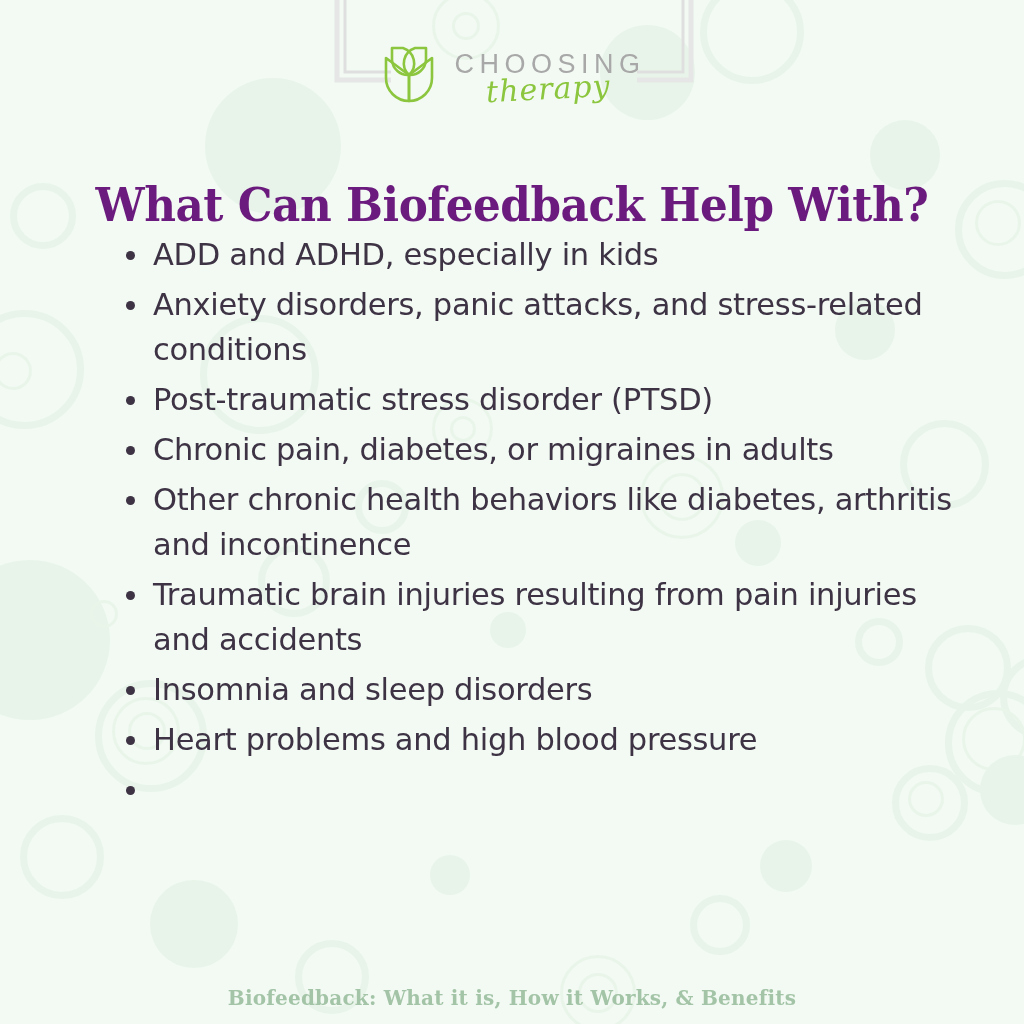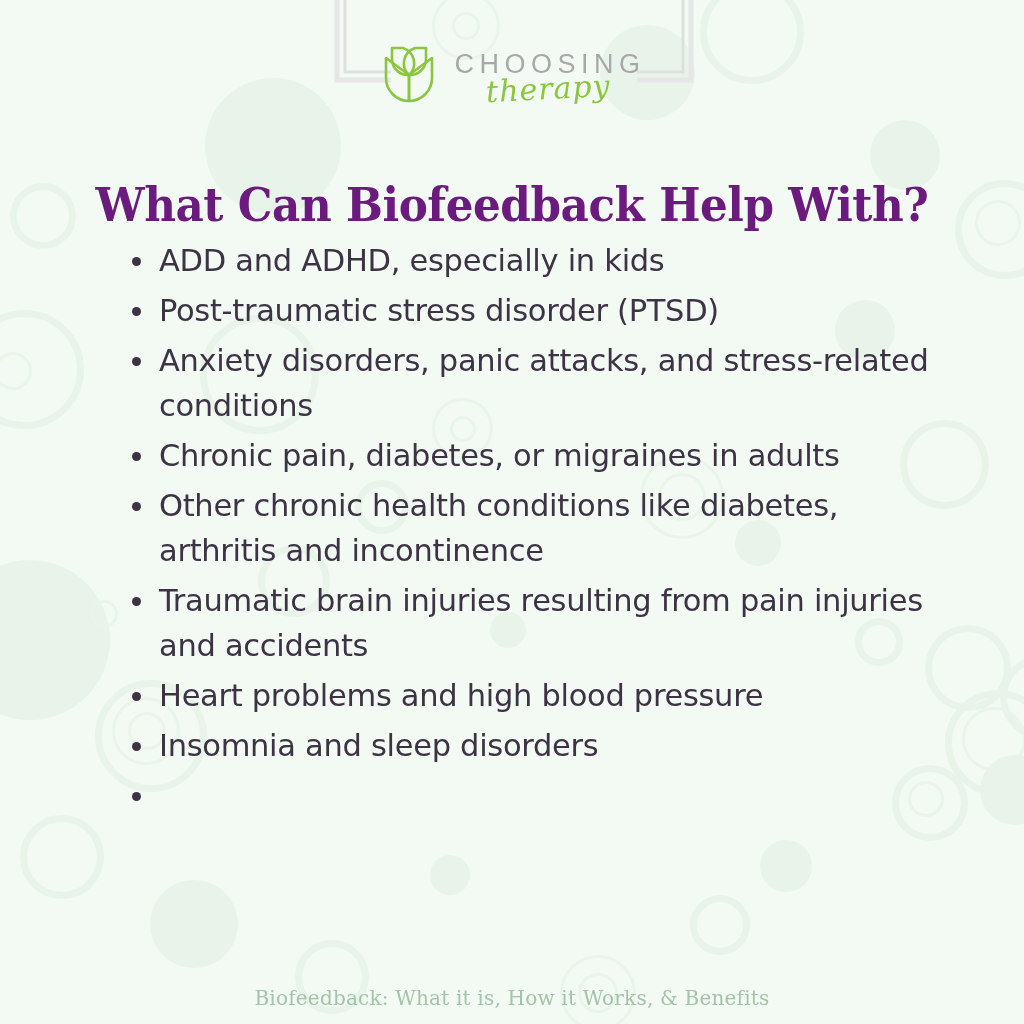--- a/index.html
+++ b/index.html
@@ -99,21 +99,21 @@
     transform: scaleX(0.93);
   }
 
   
   #list {
     position: absolute;
     top: 232px;
     left: 122px;
     width: 830px;
     z-index: 3;
-    margin: 6px;
+    margin: 0;
     padding: 0;
     list-style: none;
   }
   .item {
     position: relative;
     padding-left: 31px;
     margin-bottom: 5px;
     font-family: "DejaVu Sans", sans-serif;
     font-size: 30.5px;
     line-height: 45px;
@@ -135,20 +135,21 @@
     position: absolute;
     bottom: 14px;
     left: 0;
     width: 1024px;
     text-align: center;
     z-index: 3;
     font-family: "DejaVu Serif", serif;
     font-size: 20px;
     color: #a3c4a6;
     letter-spacing: 0.2px;
+    font-weight: bold;
   }
 </style>
 </head>
 <body>
 
 <div id="infographic">
 
   <div id="bg-pattern">
     <div class="bgc filled" style="left:205px;  top:78px;   width:136px; height:136px;"></div>
     <div class="bgc ring" style="left:10px;   top:183px;  width:52px;  height:52px;"></div>
@@ -218,25 +219,25 @@
     <div id="logo-words">
       <div id="logo-choosing">CHOOSING</div>
       <div id="logo-therapy">therapy</div>
     </div>
   </div>
 
   <h1 id="title">What Can Biofeedback Help With?</h1>
 
   <ul id="list">
       <li class="item"><span class="dot"></span><span>ADD and ADHD, especially in kids</span></li>
+      <li class="item"><span class="dot"></span><span>Anxiety disorders, panic attacks, and stress-related conditions</span></li>
       <li class="item"><span class="dot"></span><span>Post-traumatic stress disorder (PTSD)</span></li>
-      <li class="item"><span class="dot"></span><span>Anxiety disorders, panic attacks, and stress-related conditions</span></li>
       <li class="item"><span class="dot"></span><span>Chronic pain, diabetes, or migraines in adults</span></li>
-      <li class="item"><span class="dot"></span><span>Other chronic health conditions like diabetes, arthritis and incontinence</span></li>
+      <li class="item"><span class="dot"></span><span>Other chronic health behaviors like diabetes, arthritis and incontinence</span></li>
       <li class="item"><span class="dot"></span><span>Traumatic brain injuries resulting from pain injuries and accidents</span></li>
+      <li class="item"><span class="dot"></span><span>Insomnia and sleep disorders</span></li>
       <li class="item"><span class="dot"></span><span>Heart problems and high blood pressure</span></li>
-      <li class="item"><span class="dot"></span><span>Insomnia and sleep disorders</span></li>
       <li class="item"><span class="dot"></span></li>
     </ul>
 
   <div id="footer">Biofeedback: What it is, How it Works, &amp; Benefits</div>
 
 </div>
 
 </body></html>

